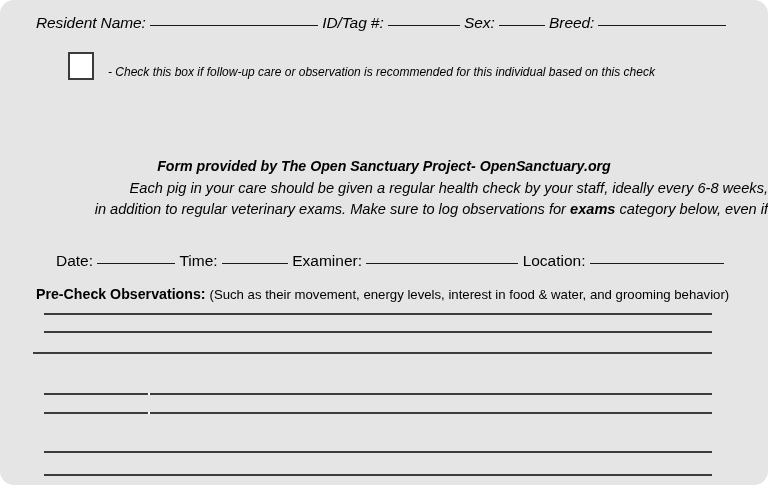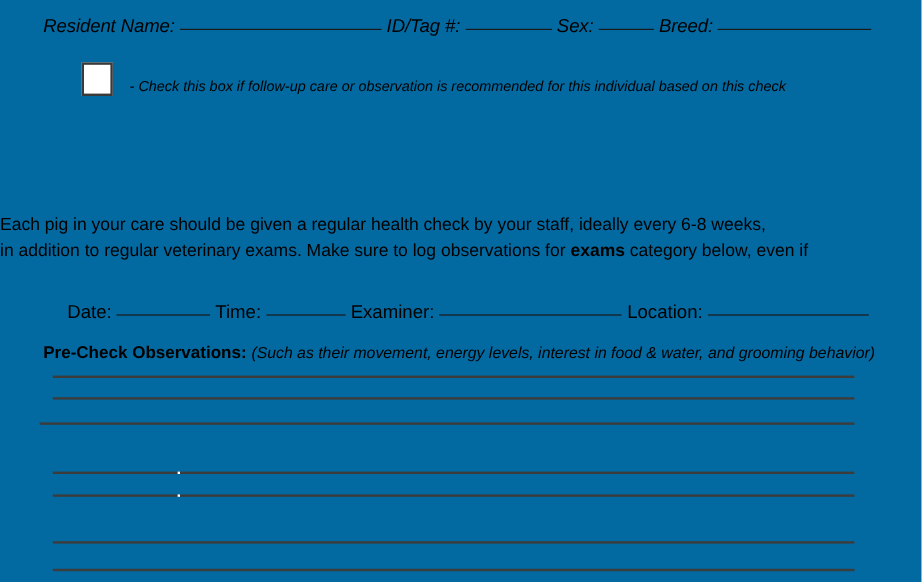--- a/index.html
+++ b/index.html
@@ -13,21 +13,22 @@
     font-family: "Liberation Sans", sans-serif;
     color: #000000;
     overflow: hidden;
     position: relative;
   }
 
   .page {
     position: relative;
     width: 768px;
     height: 485px;
-    background: #0369a1;
+    background: #e5e5e5;
+    border-radius: 14px;
   }
 
   
   .resident-row {
     position: absolute;
     left: 36px;
     top: 14px;
     width: 700px;
     font-style: italic;
     font-size: 15.5px;
@@ -89,21 +90,22 @@
     text-align: center;
     font-weight: bold;
     font-style: italic;
     font-size: 14.2px;
   }
   .intro {
     position: absolute;
     left: 0;
     top: 178px;
     width: 768px;
-    text-align: left;
+    text-align: right;
+    font-style: italic;
     font-size: 14.6px;
     line-height: 21px;
   }
   .intro b { font-weight: bold; }
 
   
   .date-row {
     position: absolute;
     left: 36px;
     top: 252px;
@@ -120,21 +122,20 @@
   .section-label {
     position: absolute;
     left: 36px;
     font-size: 14.2px;
     white-space: nowrap;
   }
   .section-label .name {
     font-weight: bold;
   }
   .section-label .hint {
-    font-style: italic;
     font-size: 13.2px;
   }
 
   #sec-precheck { top: 286px; }
   #sec-social   { top: 362px; }
   #sec-treat    { top: 419px; }
 
   .inline-rule {
     display: inline-block;
     border-bottom: 1.9px solid #2b2b2b;
@@ -173,20 +174,21 @@
     <span>Breed:</span>
     <span class="rule r-breed"></span>
   </div>
 
   <div class="checkbox-row">
     <div class="checkbox"></div>
     <div class="checkbox-note">- Check this box if follow-up care or observation is recommended for this individual based on this check</div>
   </div>
 
 
+  <div class="attribution">Form provided by The Open Sanctuary Project- OpenSanctuary.org</div>
 
   <div class="intro">
     <div>Each pig in your care should be given a regular health check by your staff, ideally every 6-8 weeks,</div>
     <div><span>in addition to regular veterinary exams. Make sure to log observations for </span><b>exams</b><span> category below, even if</span></div>
   </div>
 
   <div class="date-row">
     <span>Date:</span>
     <span class="rule d-date"></span>
     <span>Time:</span>

